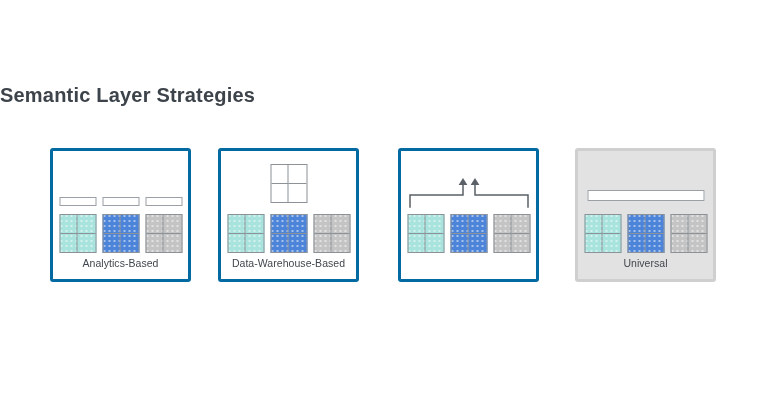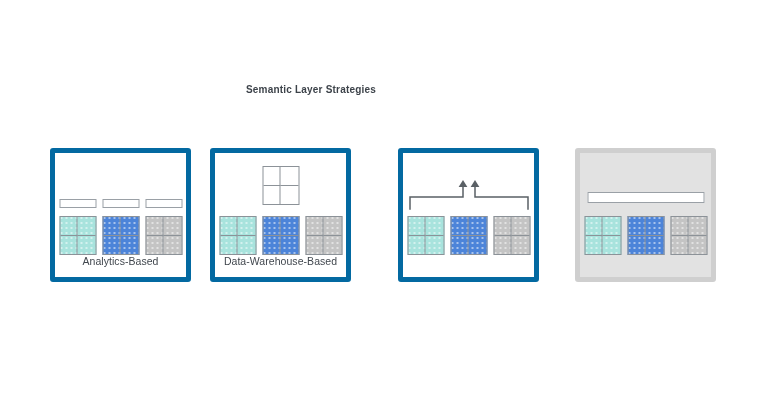--- a/index.html
+++ b/index.html
@@ -16,48 +16,48 @@
     position: relative;
     -webkit-font-smoothing: antialiased;
   }
 
   
   #figure-title {
     position: absolute;
     left: 0;
     top: 84px;
     width: 622px;
-    text-align: center;
-    font-size: 10px;
+    text-align: left;
+    font-size: 20px;
     font-weight: 600;
     color: #3d434a;
     letter-spacing: 0.2px;
   }
 
   
   #cards-row {
     position: absolute;
     left: 50px;
     top: 148px;
     width: 668px;
     height: 136px;
   }
 
   .card {
     position: absolute;
     top: 0;
     width: 141px;
     height: 134px;
     box-sizing: border-box;
-    border: 5px solid #0369a1;
+    border: 3px solid #0369a1;
     border-radius: 3px;
     background: #ffffff;
   }
   .card.c0 { left: 0px; }
-  .card.c1 { left: 160px; }
+  .card.c1 { left: 168px; }
   .card.c2 { left: 348px; }
   .card.c3 {
     left: 525px;
     background: #e2e2e2;
     border-color: #cfcfcf;
   }
 
   
   .card-visual {
     position: absolute;
@@ -303,15 +303,16 @@
         </div>
         <div class="block gray">
           <div class="cell"></div>
           <div class="cell"></div>
           <div class="cell"></div>
           <div class="cell"></div>
         </div>
       </div>
 
     </div>
+    <div class="card-label">Universal</div>
   </div>
 
 </div>
 
 </body></html>

